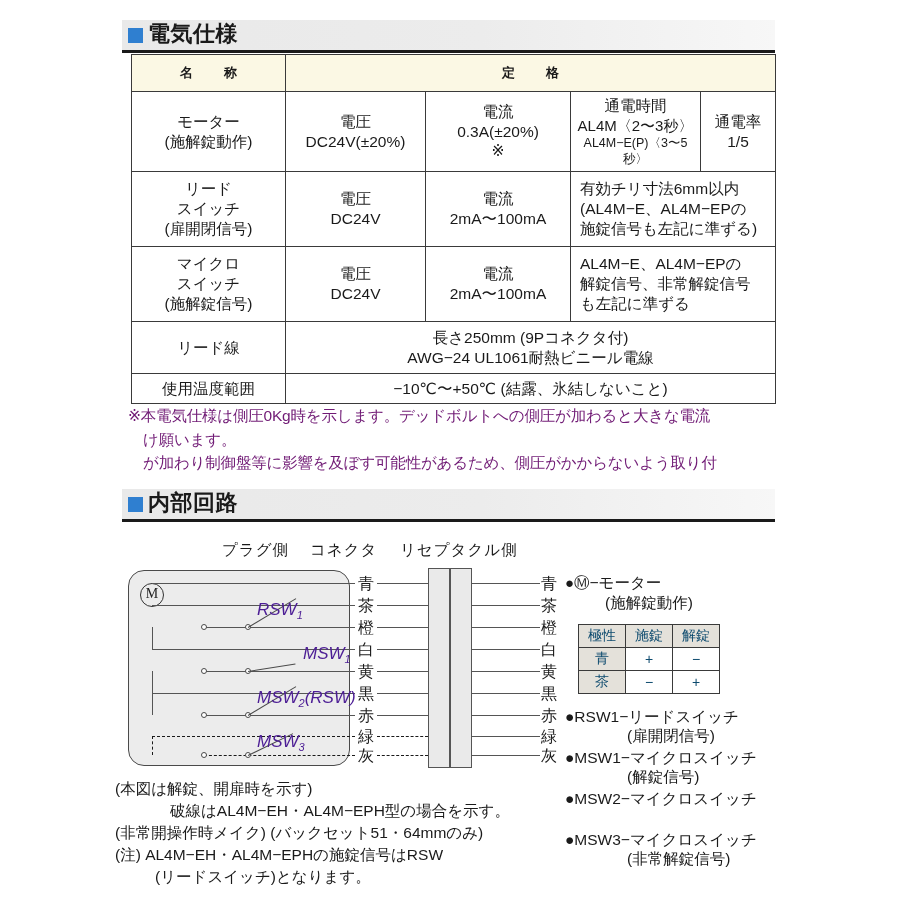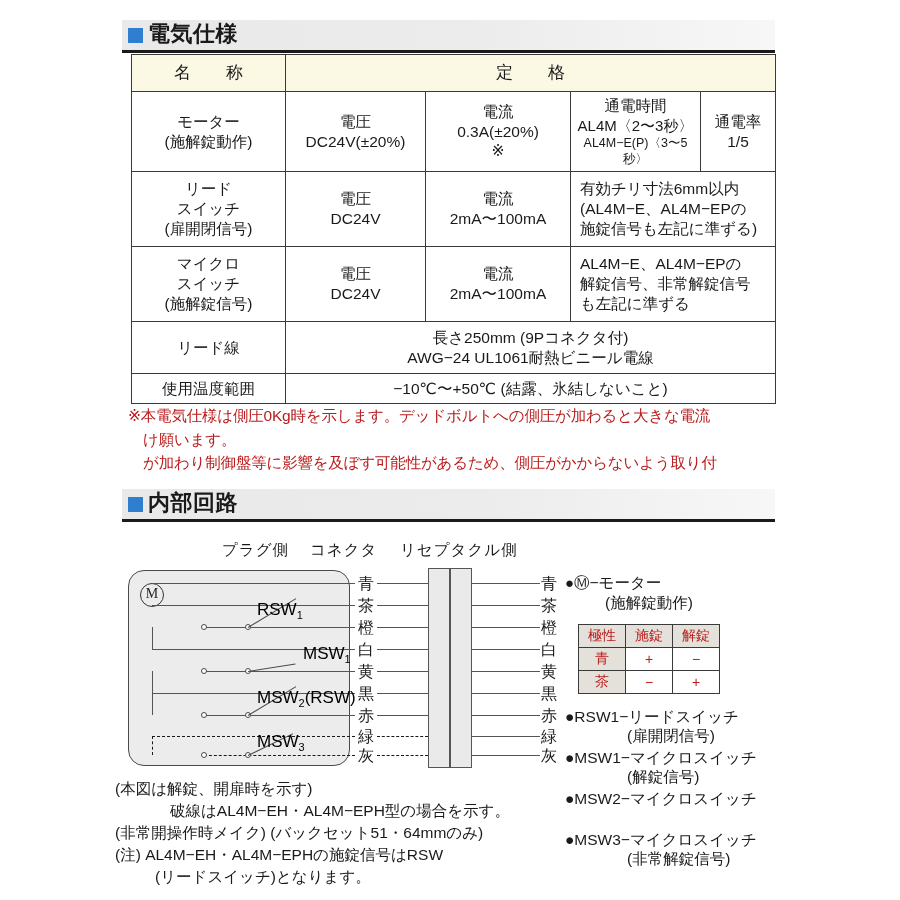--- a/index.html
+++ b/index.html
@@ -41,36 +41,37 @@
     border:1px solid #3a3a3a;
     text-align:center;
     vertical-align:middle;
     font-size:15.5px;
     line-height:1.28;
     padding:4px 3px;
     color:#1a1a1a;
   }
   .spec td.head{
     background:#fbf8e4;
-    font-size:17px;
+    font-size:13px;
     letter-spacing:9px;
     text-indent:9px;
     padding:5px 3px;
     height:26px;
+    font-weight:bold;
   }
   .spec td.lft{text-align:left;padding-left:9px;}
   .xsm{font-size:12.5px;}
   .nm{font-size:15px;}
 
   
   .note{
     position:absolute;
     font-size:15.5px;
     line-height:1.52;
-    color:#b91c1c;
+    color:#701a75;
     letter-spacing:-0.2px;
   }
   .note .ln{display:block;white-space:nowrap;}
   .note .ind{padding-left:15px;}
 
   
   .diagram{position:absolute;left:0;top:520px;width:900px;height:380px;}
   .topcap{position:absolute;font-size:15.5px;color:#1a1a1a;white-space:nowrap;letter-spacing:1px;}
 
   .mbox{
@@ -92,38 +93,38 @@
   .wire{position:absolute;height:0;border-top:1.5px solid #555;}
   .wire.dash{border-top:1.6px dashed #1a1a1a;}
   .vwire{position:absolute;width:0;border-left:1.5px solid #555;}
   .vwire.dash{border-left:1.6px dashed #1a1a1a;}
 
   .node{
     position:absolute;width:6px;height:6px;border-radius:50%;
     border:1.4px solid #4a4a4a;background:#fff;box-sizing:border-box;
   }
   .swarm{position:absolute;height:0;border-top:1.6px solid #4a4a4a;transform-origin:left center;}
-  .swlab{position:absolute;font-size:17px;color:#000000;white-space:nowrap;}
+  .swlab{position:absolute;font-size:17px;color:#4c1d95;white-space:nowrap;font-style:italic;}
   .swlab sub{font-size:11px;}
 
   .conn{
     position:absolute;border:1.6px solid #555;background:#eaeaea;box-sizing:border-box;
   }
   .wlab{position:absolute;font-size:16px;color:#1a1a1a;width:18px;text-align:center;}
 
   
   .leg{position:absolute;font-size:15.5px;color:#1a1a1a;white-space:nowrap;line-height:1.25;}
   .bullet{font-size:15px;}
   .leg-ind{padding-left:40px;display:block;}
   .leg-ind2{padding-left:62px;display:block;}
 
   .ptab{position:absolute;border-collapse:collapse;}
   .ptab td{
     border:1.4px solid #3a3a3a;font-size:14px;text-align:center;
-    padding:1px 0;width:46px;height:20px;color:#b91c1c;
+    padding:1px 0;width:46px;height:20px;color:#0c4a6e;
   }
   .ptab td.hd{background:#e4e1da;}
   .ptab td.cl{background:#e4e1da;}
 
   .foot{position:absolute;font-size:15.5px;line-height:1.42;color:#1a1a1a;}
   .foot .ln{display:block;white-space:nowrap;}
   .foot .i1{padding-left:8px;margin-left:47px;}
   .foot .i2{padding-left:40px;}
 </style>
 </head>

